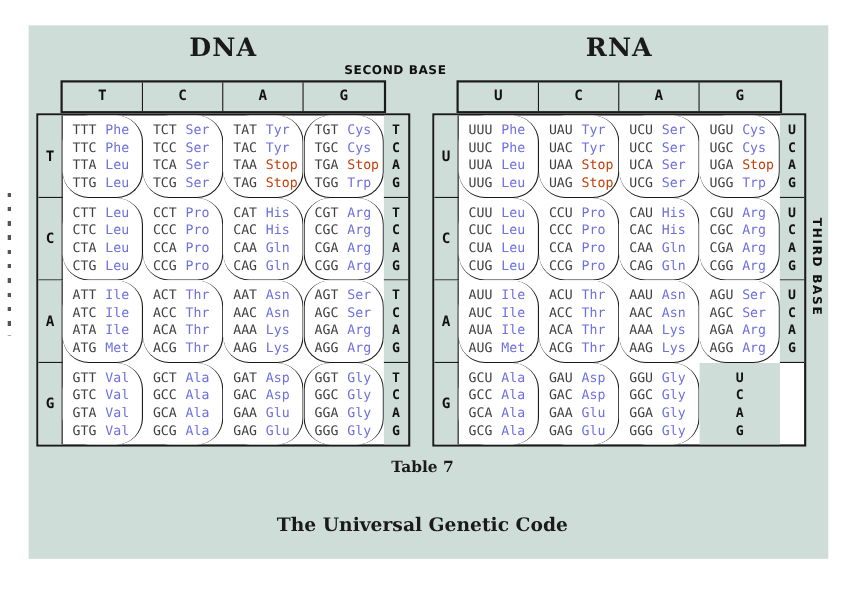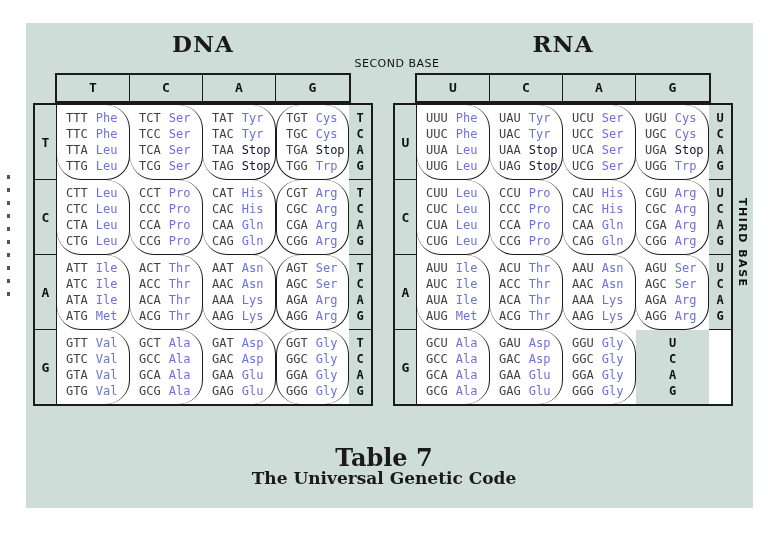--- a/index.html
+++ b/index.html
@@ -3,22 +3,22 @@
 <meta charset="utf-8">
 <style>
   html,body{margin:0;padding:0;background:#ffffff;}
   .page{position:relative;width:768px;height:543px;background:#ffffff;overflow:hidden;
         font-family:"DejaVu Sans",sans-serif;}
   .panel{position:absolute;left:26px;top:23px;width:727px;height:485px;background:#cfddd9;}
   .big-title{position:absolute;top:30px;width:340px;text-align:center;
              font-family:"DejaVu Serif","Liberation Serif",serif;font-weight:bold;
              font-size:23px;color:#1a1a1a;letter-spacing:1px;}
   #dna-title{left:33px;} #rna-title{left:393px;}
-  .second-base{position:absolute;left:337px;top:57px;width:120px;text-align:center;
-               font-weight:normal;font-size:11px;color:#111;letter-spacing:0.5px;}
+  .second-base{position:absolute;left:313px;top:57px;width:120px;text-align:left;
+               font-weight:bold;font-size:11px;color:#111;letter-spacing:0.5px;}
   .third-base{position:absolute;left:736px;top:198px;height:120px;
               writing-mode:vertical-rl;font-weight:bold;font-size:11px;color:#111;
               letter-spacing:1.5px;}
   .left-clip{position:absolute;left:7px;top:175px;width:3px;height:130px;
              background:repeating-linear-gradient(to bottom,#555 0 4px,transparent 4px 13px);}
   .gtable{position:absolute;top:73px;width:340px;}
   .ghead{display:inline-flex;margin-left:22px;border:2px solid #1a1a1a;background:#cfddd9;}
   .hcell{width:73px;height:26px;line-height:26px;text-align:center;box-sizing:border-box;
          font-family:"DejaVu Sans Mono",monospace;font-weight:bold;font-size:13px;color:#111;
          border-right:1px solid #1a1a1a;}
@@ -30,24 +30,24 @@
   .cell.rowhdr{background:#cfddd9;display:flex;align-items:center;justify-content:center;
          font-family:"DejaVu Sans Mono",monospace;font-weight:bold;font-size:13px;color:#111;}
   .cell.thirdbase{background:#cfddd9;border-right:none;padding:5px 0;text-align:center;
          font-family:"DejaVu Sans Mono",monospace;font-weight:bold;font-size:12px;color:#111;}
   .cell.thirdbase .tb{line-height:16px;}
   .cell.data{background:#ffffff;padding:5px 16px 5px 9px;border-radius:24px;}
   .cell.data.thickleft{border-left:1px solid #1a1a1a;}
   .cl{line-height:16px;white-space:nowrap;font-family:"DejaVu Sans Mono",monospace;font-size:12px;}
   .codon{color:#404040;}
   .aa{color:#6e70dc;margin-left:8px;}
-  .aa.stop{color:#0f172a;}
+  .aa.stop{color:#c2410c;}
   .caption{position:absolute;left:0;width:768px;text-align:center;
            font-family:"DejaVu Serif","Liberation Serif",serif;font-weight:bold;color:#1a1a1a;}
-  #caption1{top:443px;font-size:24px;}
+  #caption1{top:417px;font-size:14px;}
   #caption2{top:468px;font-size:17px;}
 </style>
 </head>
 <body>
 
 <div class="page">
   <div class="panel"></div>
 
   <div class="big-title" id="rna-title">RNA</div>
   <div class="big-title" id="dna-title">DNA</div>

